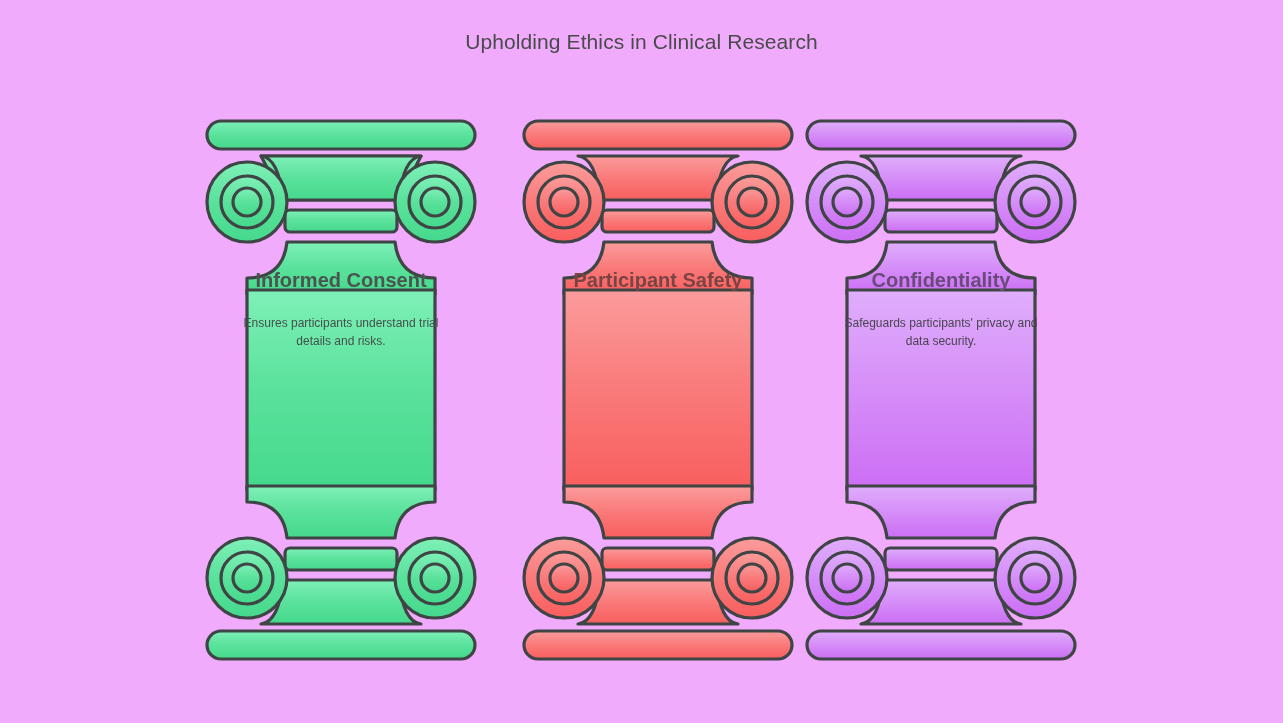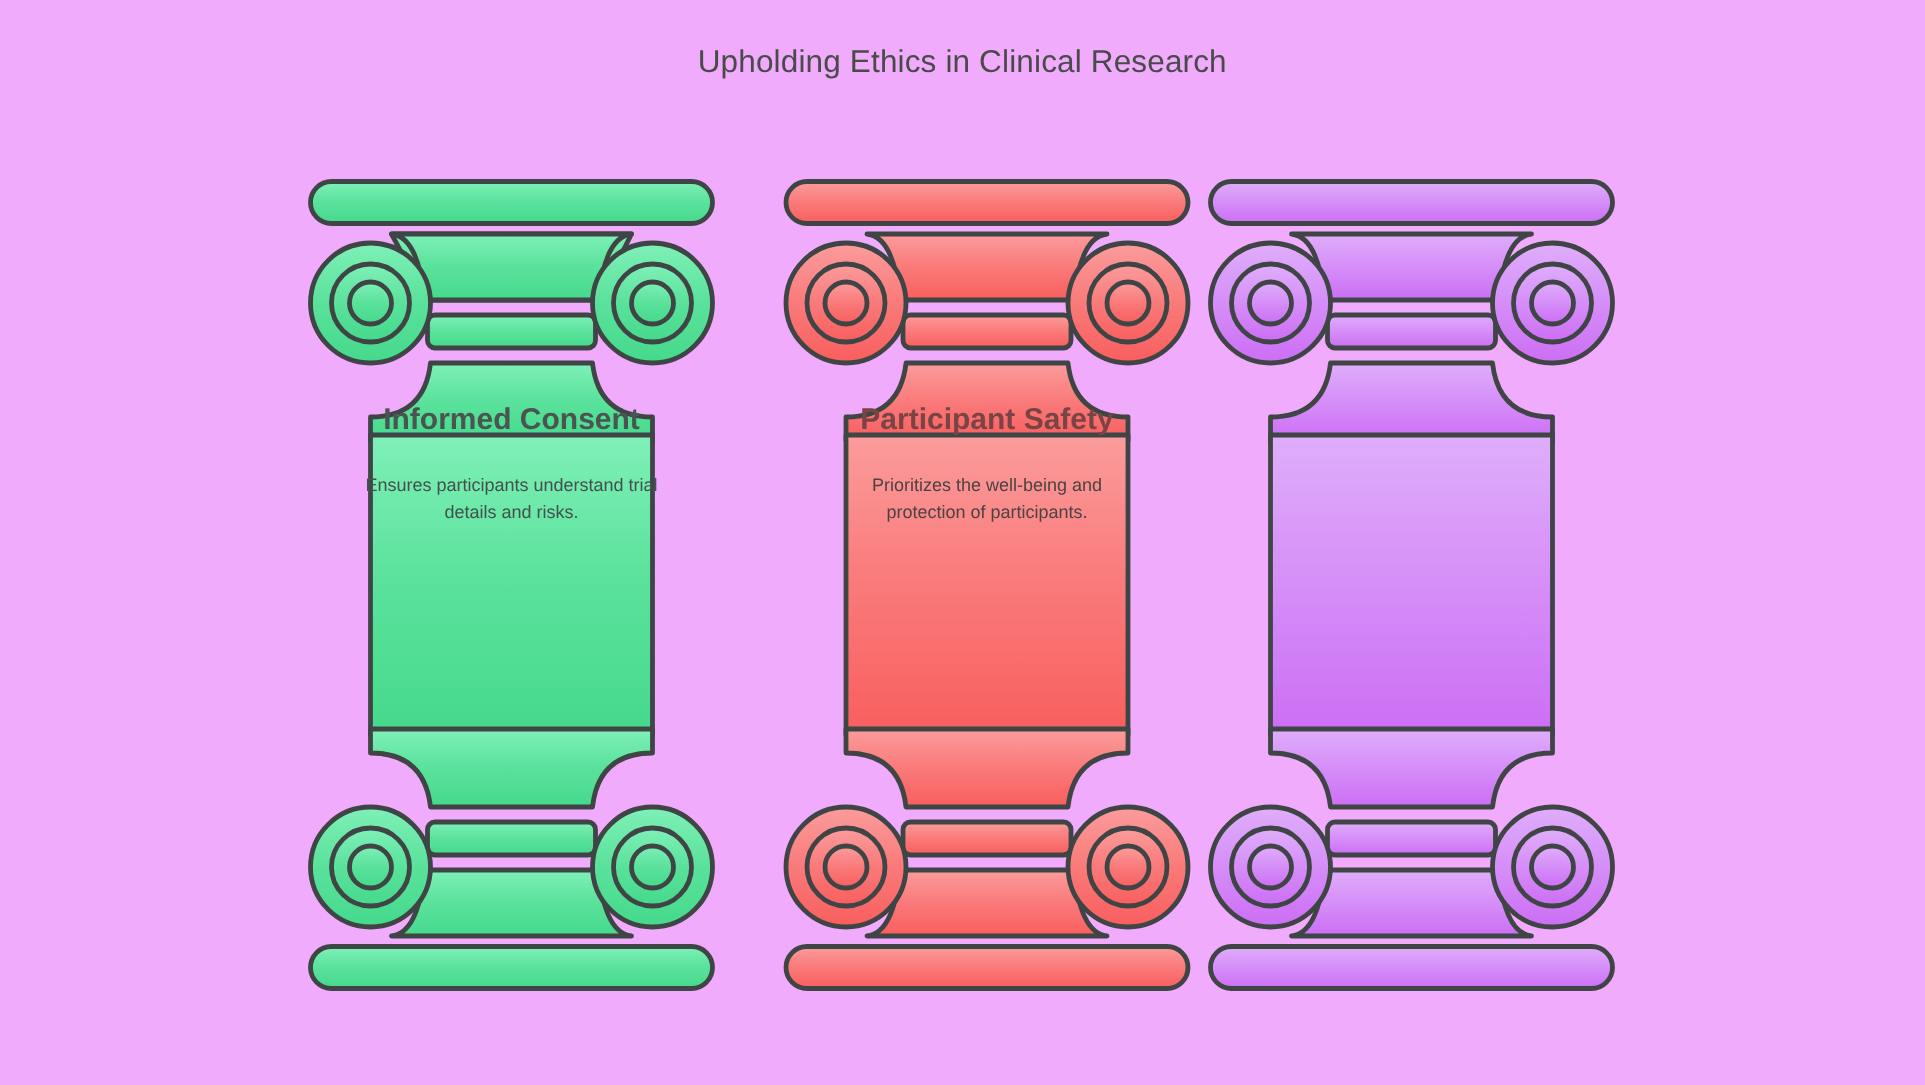--- a/index.html
+++ b/index.html
@@ -154,21 +154,20 @@
           <circle cx="44" cy="460" r="40"></circle>
           <circle cx="44" cy="460" r="26"></circle>
           <circle cx="44" cy="460" r="14"></circle>
           <circle cx="232" cy="460" r="40"></circle>
           <circle cx="232" cy="460" r="26"></circle>
           <circle cx="232" cy="460" r="14"></circle>
         </g>
       </svg>
       <div class="col-text">
         <div class="col-heading" style="color:#7a4444;">Participant Safety</div>
-        <div class="col-body" style="color:#4d4242;">Prioritizes the well-being and protection of participants.</div>
       </div>
     </div>
 
     <div class="column" id="col-2" style="left:803px;">
       <svg class="col-svg" viewBox="0 0 276 544" xmlns="http://www.w3.org/2000/svg">
         <defs>
           <linearGradient id="grad2" x1="0" y1="0" x2="0" y2="1">
             <stop offset="0%" stop-color="#dfaefb"></stop>
             <stop offset="48%" stop-color="#d68ff8"></stop>
             <stop offset="100%" stop-color="#cc6ef5"></stop>
@@ -191,16 +190,20 @@
           <circle cx="232" cy="84" r="26"></circle>
           <circle cx="232" cy="84" r="14"></circle>
           <circle cx="44" cy="460" r="40"></circle>
           <circle cx="44" cy="460" r="26"></circle>
           <circle cx="44" cy="460" r="14"></circle>
           <circle cx="232" cy="460" r="40"></circle>
           <circle cx="232" cy="460" r="26"></circle>
           <circle cx="232" cy="460" r="14"></circle>
         </g>
       </svg>
+      <div class="col-text">
+        <div class="col-heading" style="color:#6a4a7a;">Confidentiality</div>
+        <div class="col-body" style="color:#4a4450;">Safeguards participants' privacy and data security.</div>
+      </div>
     </div>
 
   </div>
 </div>
 
 </body></html>

